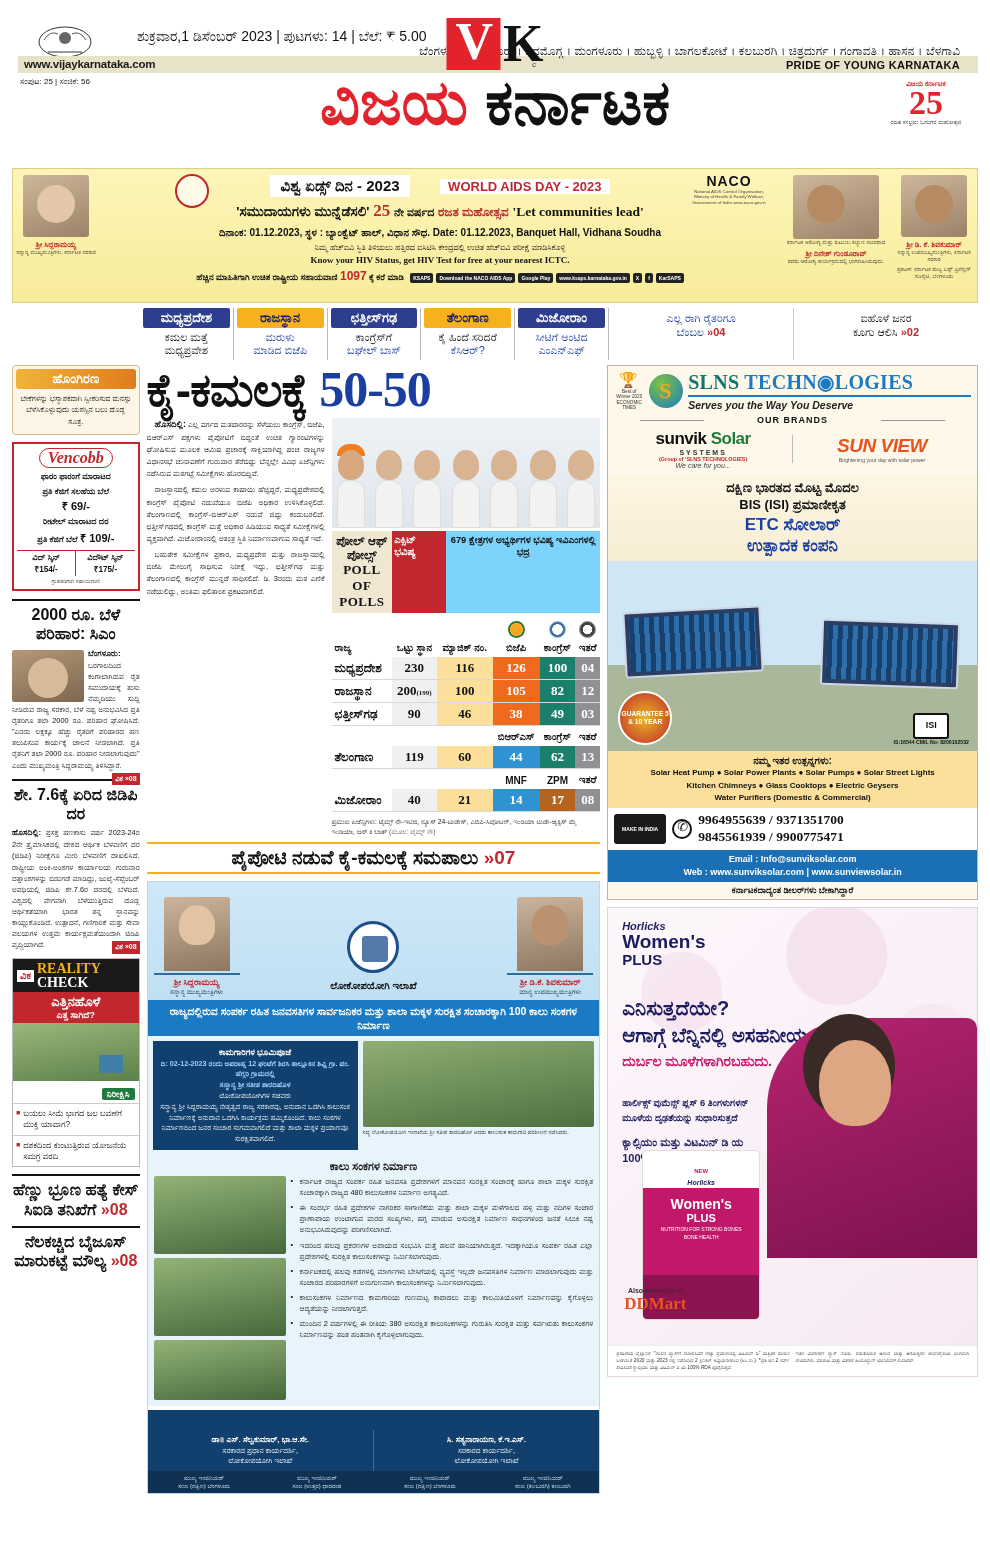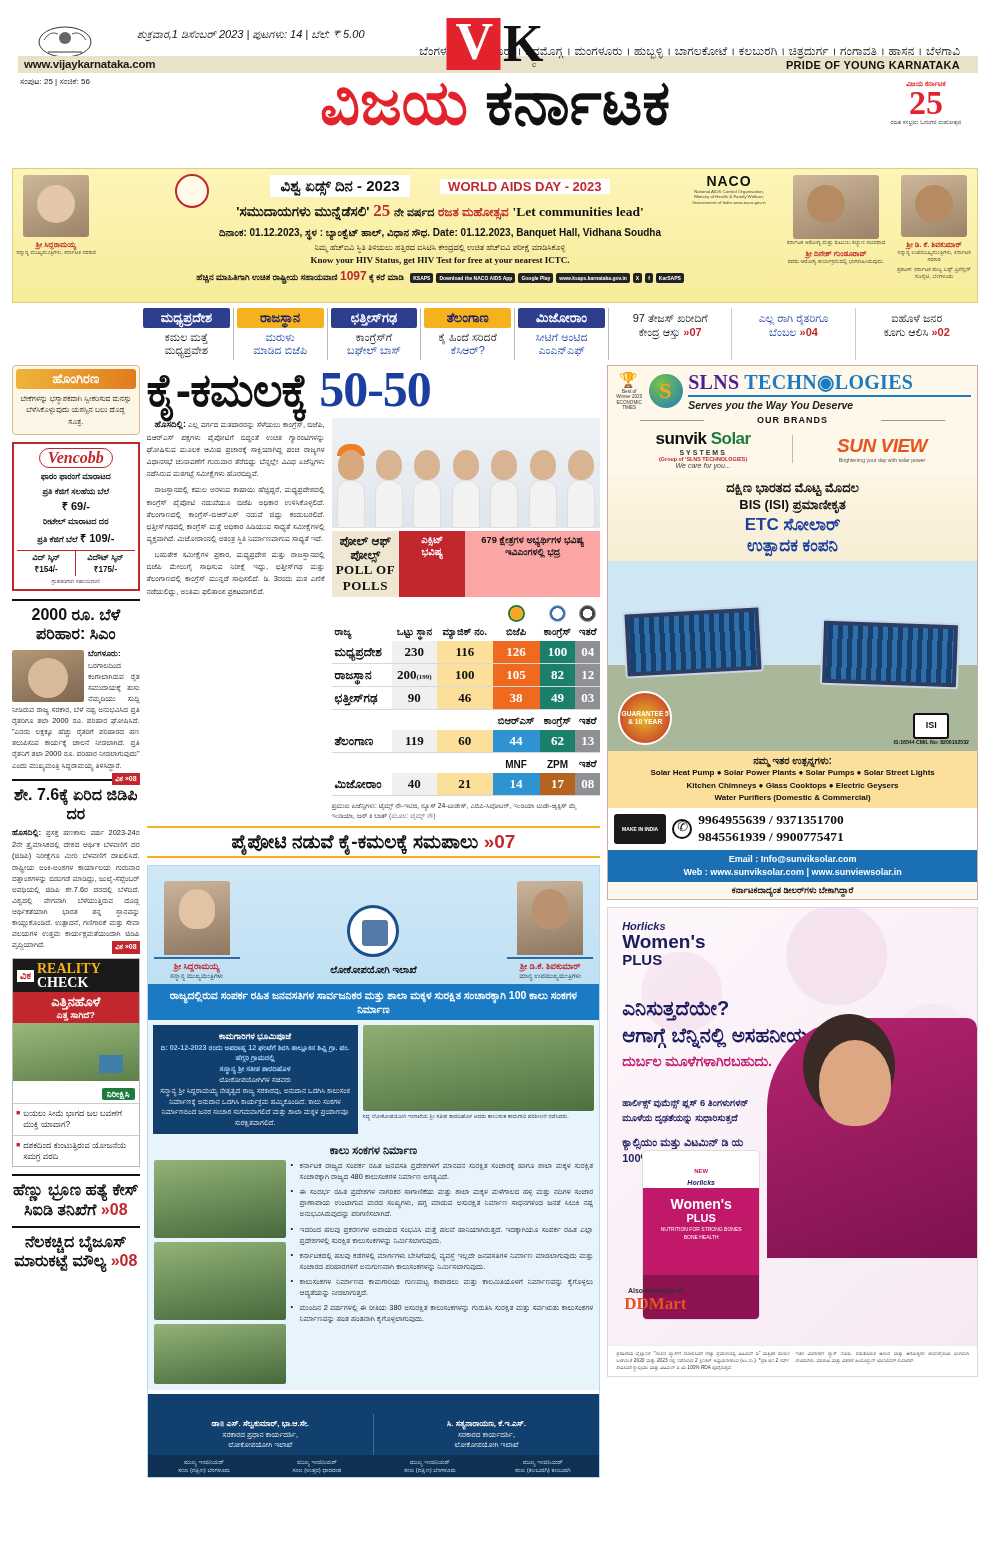--- a/index.html
+++ b/index.html
@@ -9,21 +9,21 @@
     font-family: "Liberation Sans", sans-serif;
     color: #111;
     overflow: hidden;
   }
   .page { width: 990px; height: 1554px; position: relative; padding: 14px 12px 6px 12px; }
 
   
   .masthead { position: relative; height: 150px; }
   .mh-left { position: absolute; left: 6px; top: 8px; width: 300px; }
   .emblem { width: 58px; height: 40px; margin-left: 18px; }
-  .mh-dateline { position: absolute; left: 125px; top: 14px; font-size: 11px; white-space: nowrap; font-style: italic; }
+  .mh-dateline { position: absolute; left: 125px; top: 14px; font-size: 14px; white-space: nowrap; }
   .mh-url-band {
     position: absolute; left: 6px; top: 42px; width: 960px; height: 17px;
     background: #e8e2c8;
   }
   .mh-url { position: absolute; left: 12px; top: 44px; font-size: 11.5px; font-weight: bold; color: #1a1a1a; letter-spacing: -0.2px;}
   .mh-c { position: absolute; left: 520px; top: 46px; font-size: 8px; color: #444; }
   .mh-vol { position: absolute; left: 8px; top: 63px; font-size: 8px; }
   .mh-cities { position: absolute; right: 18px; top: 30px; font-size: 12px; letter-spacing: 0.1px; }
   .mh-pride { position: absolute; right: 18px; top: 45px; font-size: 11px; font-weight: bold; letter-spacing: 0.3px; }
 
@@ -165,22 +165,22 @@
   .leader { width:32px; height:86px; position:relative; }
   .leader .hd { position:absolute; left:50%; transform:translateX(-50%); top:8px; width:26px; height:30px;
     border-radius:50% 50% 45% 45%; background:#d8b493; }
   .leader .bd { position:absolute; bottom:0; left:2px; width:28px; height:48px;
     border-radius:12px 12px 0 0; background:#f2f2f2; border:1px solid #ddd;}
   .leader.saffron .hd{background:#d8a97f;} .leader.saffron .turban{position:absolute;left:50%;transform:translateX(-50%);top:2px;width:28px;height:12px;border-radius:14px 14px 0 0;background:#f07d20;}
   .pol-row { display:flex; margin-top:3px; }
   .pol-pop { flex:1; background:#efe7d2; text-align:center; padding:3px 4px; }
   .pol-pop .kn { font-size:12px; font-weight:bold; }
   .pol-pop .en { font-family:"Liberation Serif",serif; font-weight:bold; font-size:13px; letter-spacing:0.5px;}
-  .pol-ex { width:66px; background:#c1272d; color:#fff; text-align:center; padding:3px 2px; font-size:10px; font-weight:bold; line-height:1.15;}
-  .pol-679 { width:135px; background:#fca5a5; text-align:center; padding:3px 3px; font-size:9.4px; font-weight:bold; line-height:1.25;}
+  .pol-ex { width:54px; background:#c1272d; color:#fff; text-align:left; padding:3px 2px; font-size:10px; font-weight:bold; line-height:1.15;}
+  .pol-679 { width:154px; background:#7dd3fc; text-align:center; padding:3px 3px; font-size:9.4px; font-weight:bold; line-height:1.25;}
 
   .ptable { width:100%; border-collapse:collapse; margin-top:5px; font-size:11px; }
   .ptable th { font-size:10px; font-weight:bold; padding:3px 2px; vertical-align:bottom; text-align:center; line-height:1.2;}
   .ptable th.st { text-align:left; padding-left:3px; }
   .ptable td { text-align:center; padding:3px 2px; font-weight:bold; font-size:13px;
     font-family:"Liberation Serif",serif; border-bottom:1px solid #d8d8d8;}
   .ptable td.st { text-align:left; font-family:"Liberation Sans",sans-serif; font-size:12px; padding-left:3px;}
   .c-total { background:#f0f0f0; }
   .c-magic { background:#fbdf9a; }
   .c-bjp { background:#ef6a1e; color:#fff; }
@@ -248,21 +248,21 @@
   .slns-top { display:flex; align-items:center; padding:4px 6px; gap:5px;}
   .slns-award { width:30px; text-align:center; font-size:4.6px; line-height:1.2; color:#333;}
   .slns-award .cup{font-size:15px; color:#c9a227;}
   .slns-globe { width:34px;height:34px;border-radius:50%;
     background:radial-gradient(circle at 35% 30%,#7dc242,#1a7bc4);position:relative;}
   .slns-globe::after{content:"S";position:absolute;left:10px;top:4px;font-size:22px;font-weight:bold;color:#f5a623;
     font-family:"Liberation Serif",serif;}
   .slns-nm { flex:1; }
   .slns-nm .t { font-family:"Liberation Serif",serif; font-weight:bold; font-size:20px; letter-spacing:0.3px;
     border-bottom:2px solid #1a7bc4; padding-bottom:1px;}
-  .slns-nm .t .o{color:#4c1d95;margin-top:44px;} .slns-nm .t .b{color:#1a7bc4;}
+  .slns-nm .t .o{color:#0f766e;margin-top:44px;} .slns-nm .t .b{color:#1a7bc4;}
   .slns-nm .s { font-size:10.5px; font-style:italic; font-weight:bold; color:#222; margin-top:2px;}
   .slns-brands-t { text-align:center; font-size:9px; font-weight:bold; letter-spacing:1px; position:relative;}
   .slns-brands-t::before,.slns-brands-t::after{content:"";position:absolute;top:50%;width:64px;height:1px;background:#999;}
   .slns-brands-t::before{left:32px;} .slns-brands-t::after{right:32px;}
   .slns-brands { display:flex; align-items:center; padding:4px 6px 6px;}
   .sb { flex:1; text-align:center; }
   .sb + .sb { border-left:1px solid #bbb; }
   .sb .b1 { font-size:17px; font-weight:bold; color:#111; letter-spacing:-0.5px;}
   .sb .b1 .g{color:#1f7a3d;}
   .sb .b2 { font-size:7px; letter-spacing:2px; font-weight:bold; color:#333;}
@@ -462,25 +462,20 @@
       </div>
       <div class="nav-cell">
         <div class="nav-badge nv-blue">ಮಿಜೋರಾಂ</div>
         <div class="nav-sub">
           <span class="bl">ಸೀಟಿಗೆ ಅಂಟಿದ</span><br>
           <span class="bl">ಎಂಎನ್‌ಎಫ್</span>
         </div>
       </div>
     </div>
     <div class="nav-right">
-      <div class="nav-teaser">
-        <span>97 ತೇಜಸ್ ಖರೀದಿಗೆ</span><br>
-        <span>ಕೇಂದ್ರ ಆಸ್ತು</span>
-        <span class="pg">»07</span>
-      </div>
       <div class="nav-teaser">
         <span class="bl">ಎಲ್ಲ ರಾಗಿ ರೈತರಿಗೂ</span><br>
         <span class="bl">ಬೆಂಬಲ</span>
         <span class="pg">»04</span>
       </div>
       <div class="nav-teaser">
         <span>ಐಹೊಳೆ ಜನರ</span><br>
         <span>ಕೂಗು ಆಲಿಸಿ</span>
         <span class="pg">»02</span>
       </div>

